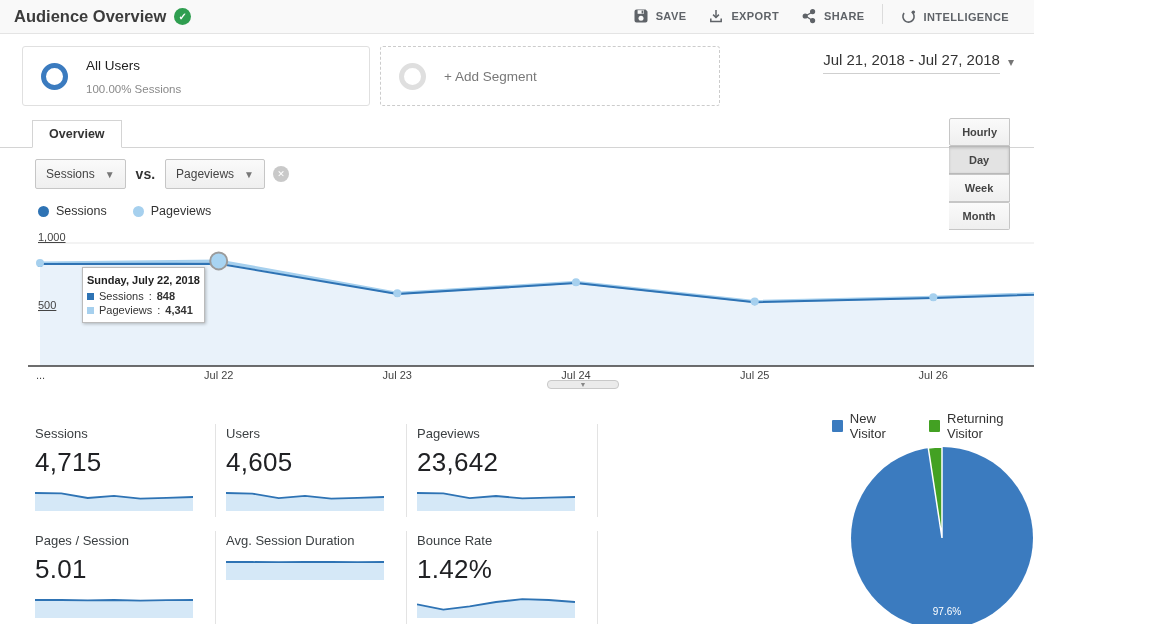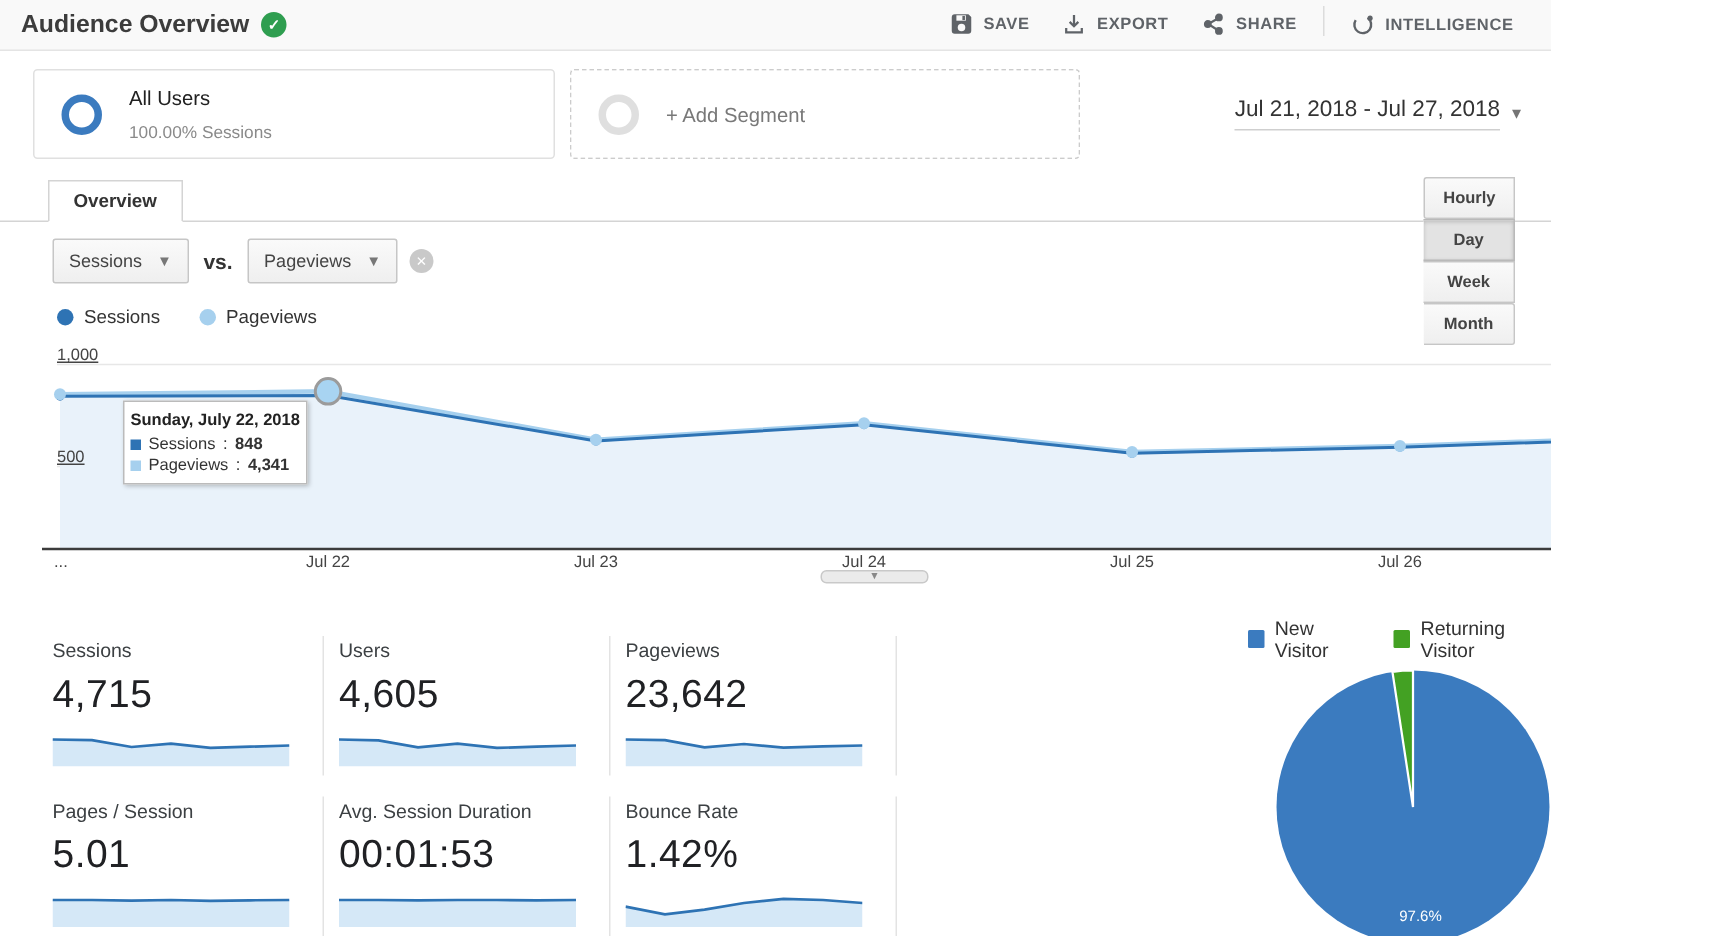--- a/index.html
+++ b/index.html
@@ -24,21 +24,21 @@
   .seg-card { position:absolute; top:46px; height:60px; background:#fff; border:1px solid #e0e0e0;
               border-radius:3px; display:flex; align-items:center; padding:0 18px; cursor:pointer; }
   .seg-all { left:22px; width:348px; }
   .seg-add { left:380px; width:340px; border:1px dashed #ccc; }
   .ring { width:27px; height:27px; border:5px solid #3b7bbf; border-radius:50%; flex:0 0 auto; }
   .ring.gray { border-color:#dfdfdf; }
   .seg-text { margin-left:18px; }
   .seg-title { font-size:13.5px; color:#212121; }
   .seg-sub { font-size:11.5px; color:#8a8a8a; margin-top:10px; }
   .seg-add-label { margin-left:18px; font-size:13.5px; color:#787878; }
-  .date-picker { position:absolute; top:64px; right:20px; display:flex; align-items:flex-end; cursor:pointer; }
+  .date-picker { position:absolute; top:51px; right:20px; display:flex; align-items:flex-end; cursor:pointer; }
   .date-text { font-size:15px; color:#333; padding-bottom:5px; border-bottom:1px solid #cfcfcf; }
   .date-caret { color:#757575; font-size:12px; margin-left:8px; padding-bottom:5px; }
 
   
   .tab { position:absolute; top:120px; left:32px; height:28px; padding:4px 16px; background:#fff;
          border:1px solid #d4d4d4; border-bottom:1px solid #fff; display:flex; align-items:center;
          font-size:12.5px; font-weight:bold; color:#333; z-index:2; cursor:pointer; }
   .tab-line { position:absolute; top:147px; left:0; right:0; height:1px; background:#d4d4d4; }
 
   
@@ -285,21 +285,20 @@
       <div class="metric">
         <div class="metric-label">Pages / Session</div>
         <div class="metric-value">5.01</div>
         <svg width="158" height="26" class="spark">
           <path d="M0.0,8.0 L26.3,8.0 L52.7,8.4 L79.0,8.0 L105.3,8.6 L131.7,8.2 L158.0,8.0 L158 26 L0 26 Z" fill="#d5e8f7"></path>
           <polyline points="0.0,8.0 26.3,8.0 52.7,8.4 79.0,8.0 105.3,8.6 131.7,8.2 158.0,8.0" fill="none" stroke="#2e73b4" stroke-width="1.8"></polyline>
         </svg>
       </div>
       <div class="metric">
         <div class="metric-label">Avg. Session Duration</div>
-        <div class="metric-value">00:01:53</div>
         <svg width="158" height="26" class="spark">
           <path d="M0.0,8.0 L26.3,8.0 L52.7,8.2 L79.0,8.0 L105.3,8.0 L131.7,8.2 L158.0,8.0 L158 26 L0 26 Z" fill="#d5e8f7"></path>
           <polyline points="0.0,8.0 26.3,8.0 52.7,8.2 79.0,8.0 105.3,8.0 131.7,8.2 158.0,8.0" fill="none" stroke="#2e73b4" stroke-width="1.8"></polyline>
         </svg>
       </div>
       <div class="metric">
         <div class="metric-label">Bounce Rate</div>
         <div class="metric-value">1.42%</div>
         <svg width="158" height="26" class="spark">
           <path d="M0.0,12.4 L26.3,17.6 L52.7,14.4 L79.0,10.0 L105.3,7.2 L131.7,8.0 L158.0,10.0 L158 26 L0 26 Z" fill="#d5e8f7"></path>

